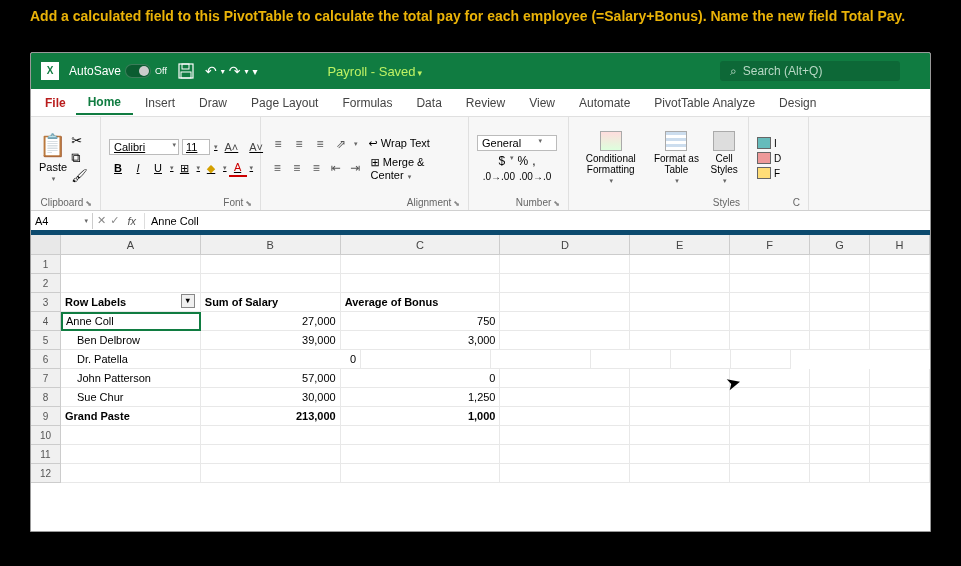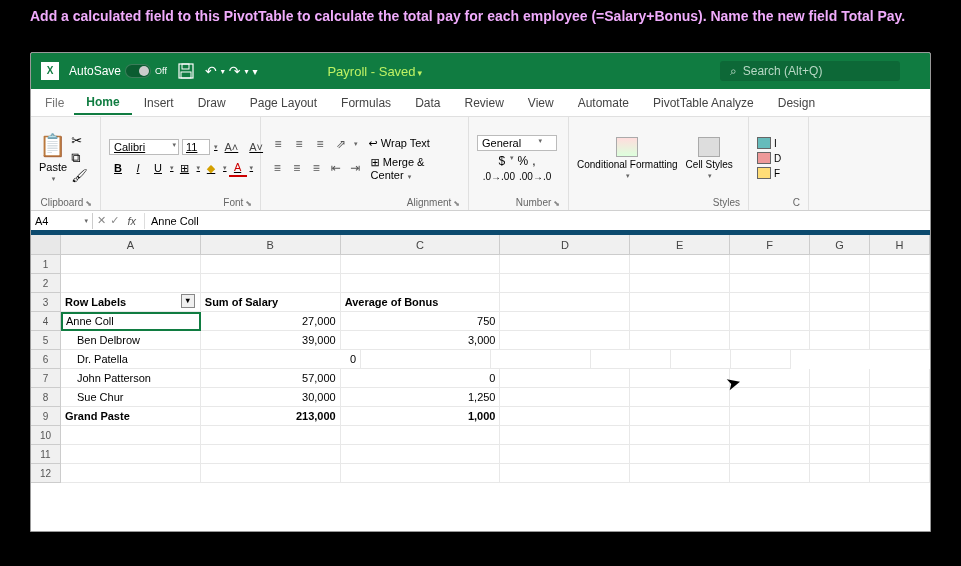--- a/index.html
+++ b/index.html
@@ -1,34 +1,34 @@
 <!DOCTYPE html>
 <html><head>
 <meta charset="utf-8">
 <style>
 * { margin: 0; padding: 0; box-sizing: border-box; font-family: 'Segoe UI', Tahoma, sans-serif; }
 body { background: #000; width: 961px; height: 566px; overflow: hidden; position: relative; }
 
-.instruction { color: #f0abfc; font-size: 14px; font-weight: bold; padding: 8px 30px; }
+.instruction { color: #eab308; font-size: 14px; font-weight: bold; padding: 8px 30px; }
 
 .excel-window { background: #fff; margin: 20px 30px 0 30px; box-shadow: 0 0 10px rgba(0,0,0,0.3); border-radius: 2px 2px 0 0; overflow: hidden; height: 480px; border: 1px solid #999; }
 
 .titlebar { background: #107c41; height: 36px; display: flex; align-items: center; padding: 0 10px; color: #fff; font-size: 12px; gap: 10px; }
 .titlebar .app-icon { width: 18px; height: 18px; background: #fff; display: inline-block; font-size: 10px; color: #107c41; text-align: center; line-height: 18px; font-weight: bold; }
 .autosave-group { display: flex; align-items: center; gap: 4px; }
 .autosave-toggle { width: 26px; height: 14px; background: #0a5c30; border-radius: 10px; position: relative; border: 1px solid #fff3; }
 .autosave-toggle::after { content: ''; position: absolute; right: 1px; top: 1px; width: 10px; height: 10px; background: #ccc; border-radius: 50%; }
 .titlebar .save-icon { width: 18px; height: 18px; display: inline-flex; align-items: center; justify-content: center; }
 .titlebar .undo-redo { display: flex; gap: 4px; align-items: center; color: #fff; font-size: 14px; }
 .doc-title { color: #bef264; font-size: 13px; font-weight: 500; margin-left: 60px; }
 .doc-title .caret { font-size: 9px; margin-left: 2px; }
 .search-box { margin-left: auto; margin-right: 20px; background: #0d6837; border-radius: 3px; padding: 3px 10px; display: flex; align-items: center; gap: 6px; color: #b8d8c5; font-size: 12px; width: 180px; }
 
 .menubar { background: #fff; height: 28px; display: flex; align-items: center; padding: 0 4px; font-size: 12px; border-bottom: 1px solid #e0e0e0; }
-.menubar .filebtn { padding: 4px 10px; color: #737373; }
+.menubar .filebtn { padding: 4px 10px; color: #b91c1c; font-weight: bold; }
 .menubar .tab { padding: 4px 12px; color: #444; cursor: pointer; }
 .menubar .tab.active { border-bottom: 2px solid #107c41; color: #107c41; font-weight: 600; }
 
 .ribbon { background: #f7f7f7; height: 94px; display: flex; border-bottom: 1px solid #d0d0d0; font-size: 11px; }
 .ribbon-group { border-right: 1px solid #e0e0e0; padding: 4px 8px 2px 8px; display: flex; flex-direction: column; justify-content: space-between; }
 .ribbon-group .group-label { text-align: right; color: #666; font-size: 10px; padding-top: 2px; }
 .ribbon-group .group-label .launcher { font-size: 8px; margin-left: 2px; color: #888; }
 .ribbon-group .controls { display: flex; align-items: center; gap: 4px; flex: 1; }
 .ribbon-btn { background: none; border: none; padding: 2px 4px; font-size: 11px; color: #444; cursor: pointer; display: inline-flex; align-items: center; justify-content: center; }
 
@@ -236,20 +236,25 @@
 
     <div class="ribbon-group styles-group">
       <div class="controls">
         <div class="styles-row">
           <div class="style-btn">
             <span class="style-icon" style="background:linear-gradient(#fdd,#dfd)"></span>
             <span>Conditional Formatting</span>
               <span class="dd">▾</span>
           </div>
           <div class="style-btn">
+            <span class="style-icon" style="background:repeating-linear-gradient(#cde,#cde 3px,#fff 3px,#fff 6px)"></span>
+            <span>Format as Table</span>
+              <span class="dd">▾</span>
+          </div>
+          <div class="style-btn">
             <span class="style-icon" style="background:#ddd"></span>
             <span>Cell Styles</span>
               <span class="dd">▾</span>
           </div>
         </div>
       </div>
       <div class="group-label"><span>Styles</span></div>
     </div>
 
     <div class="ribbon-group extra-group">

